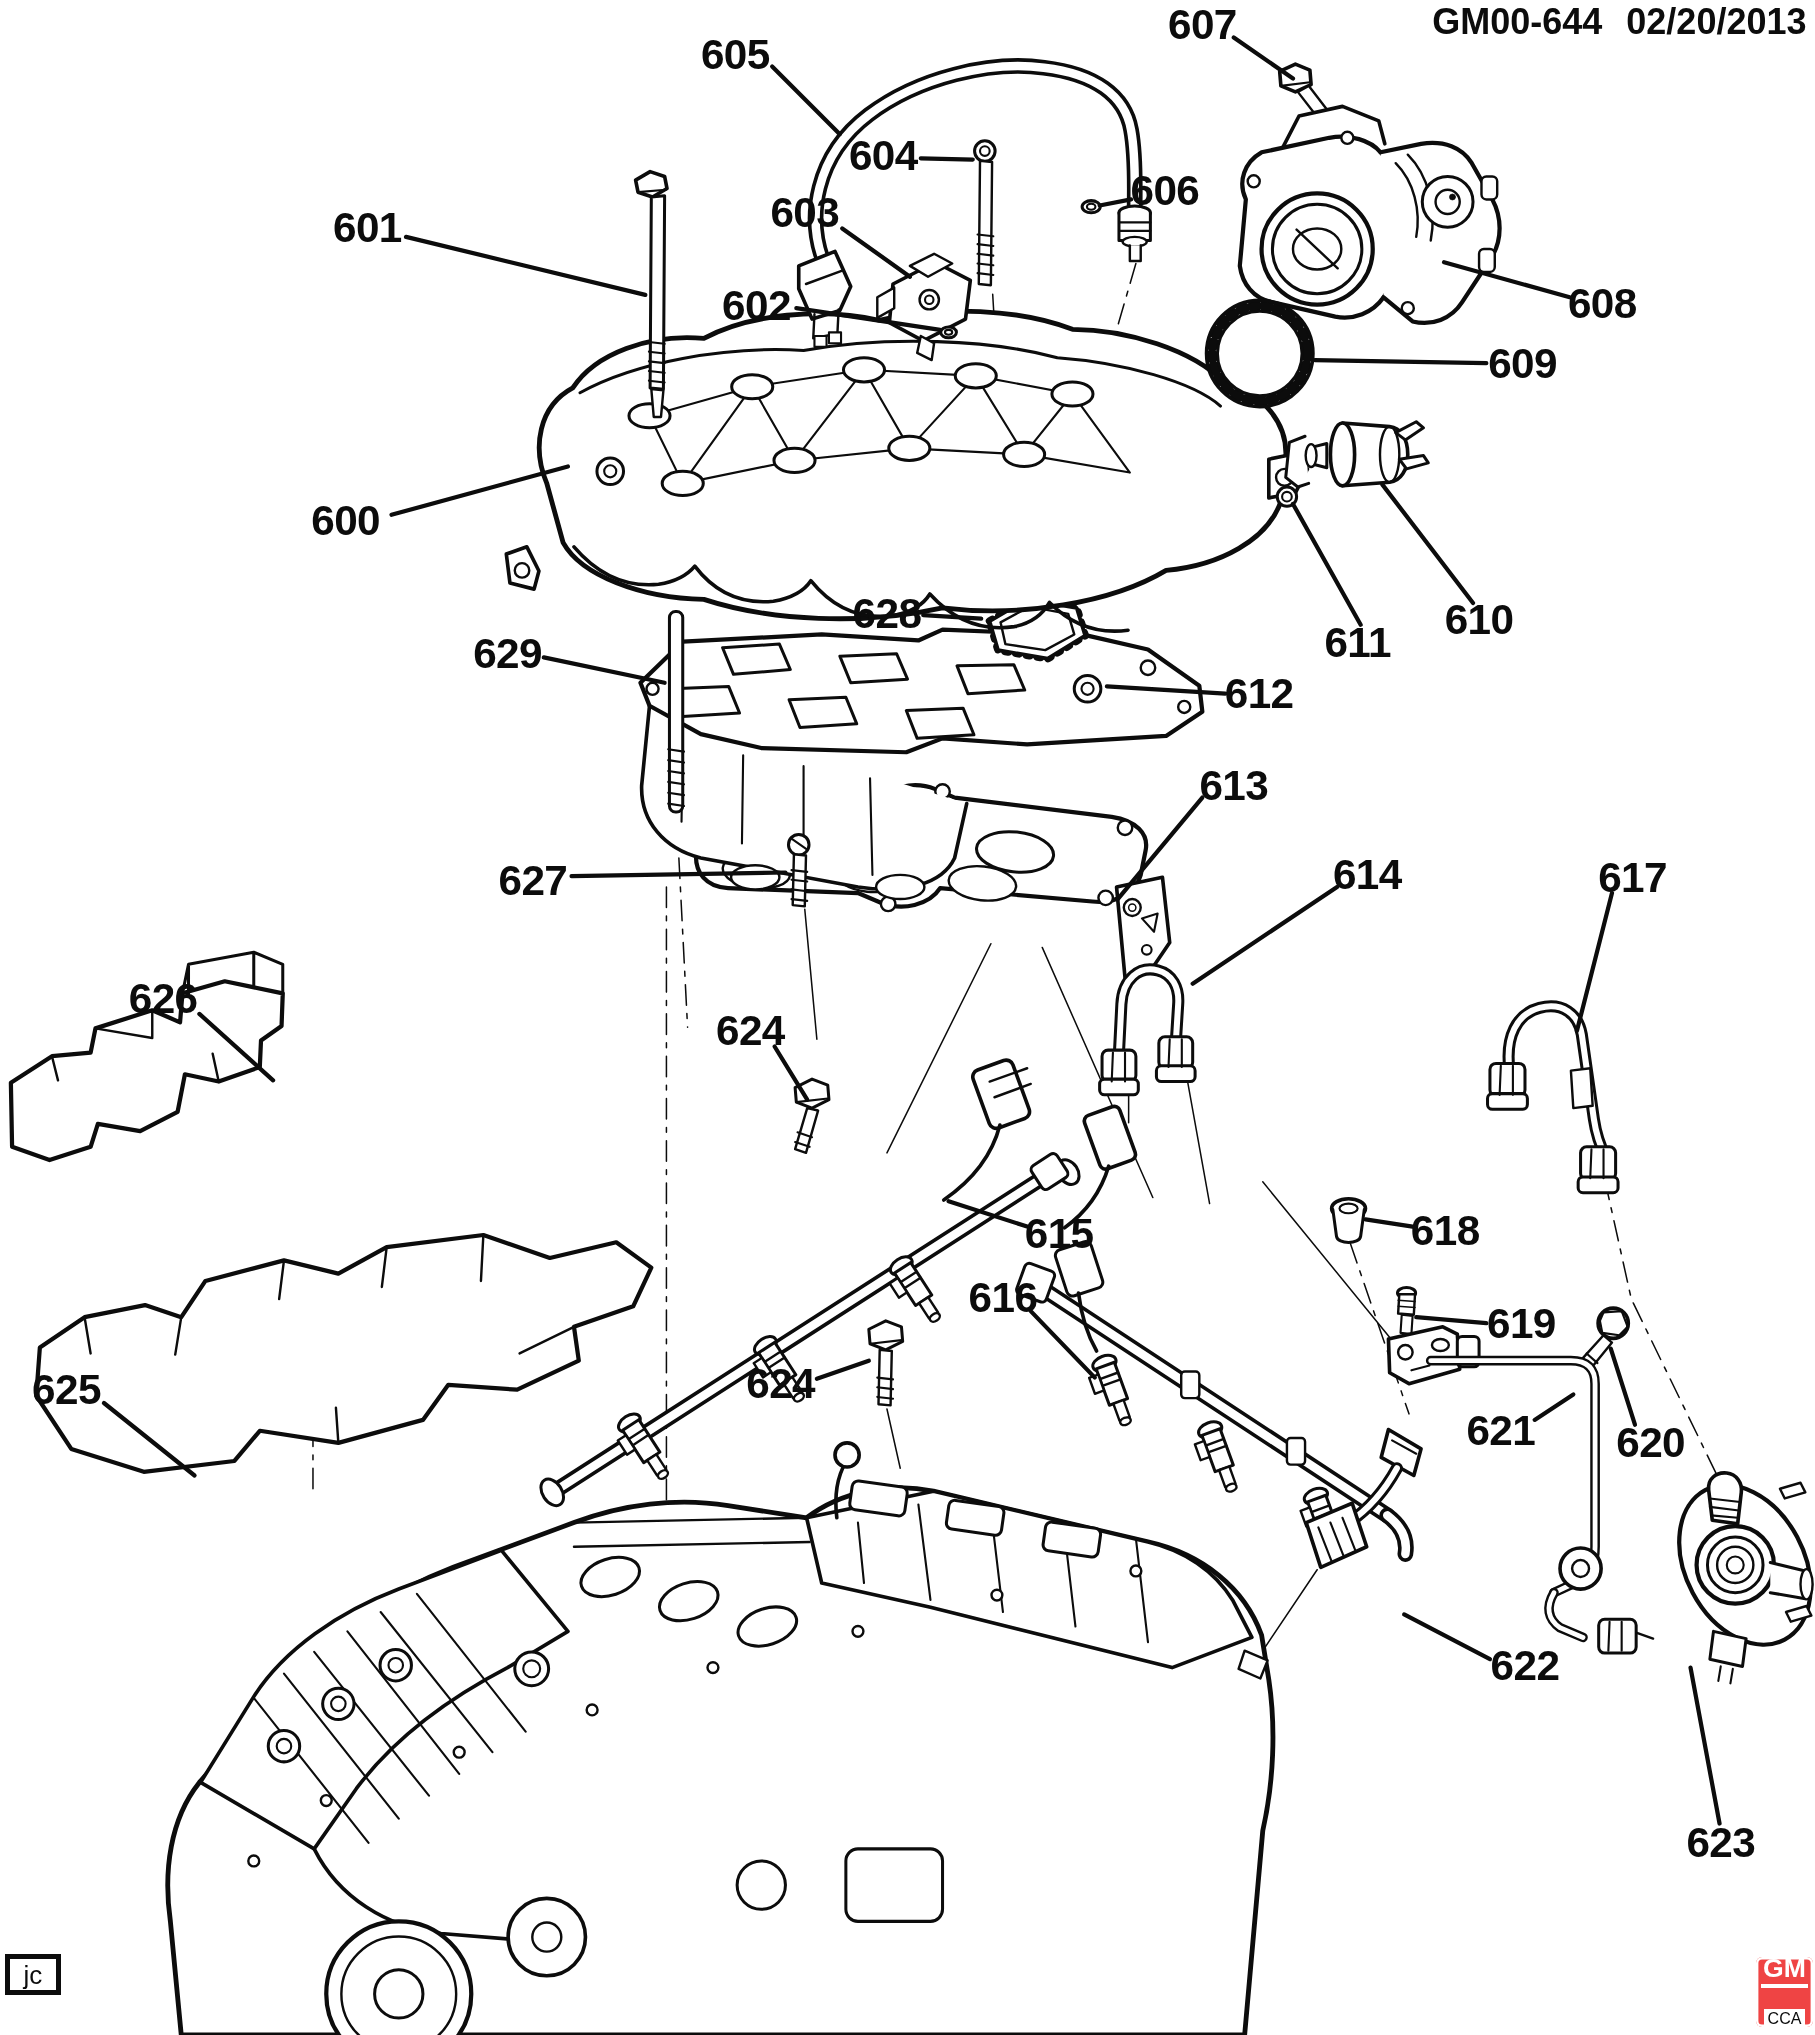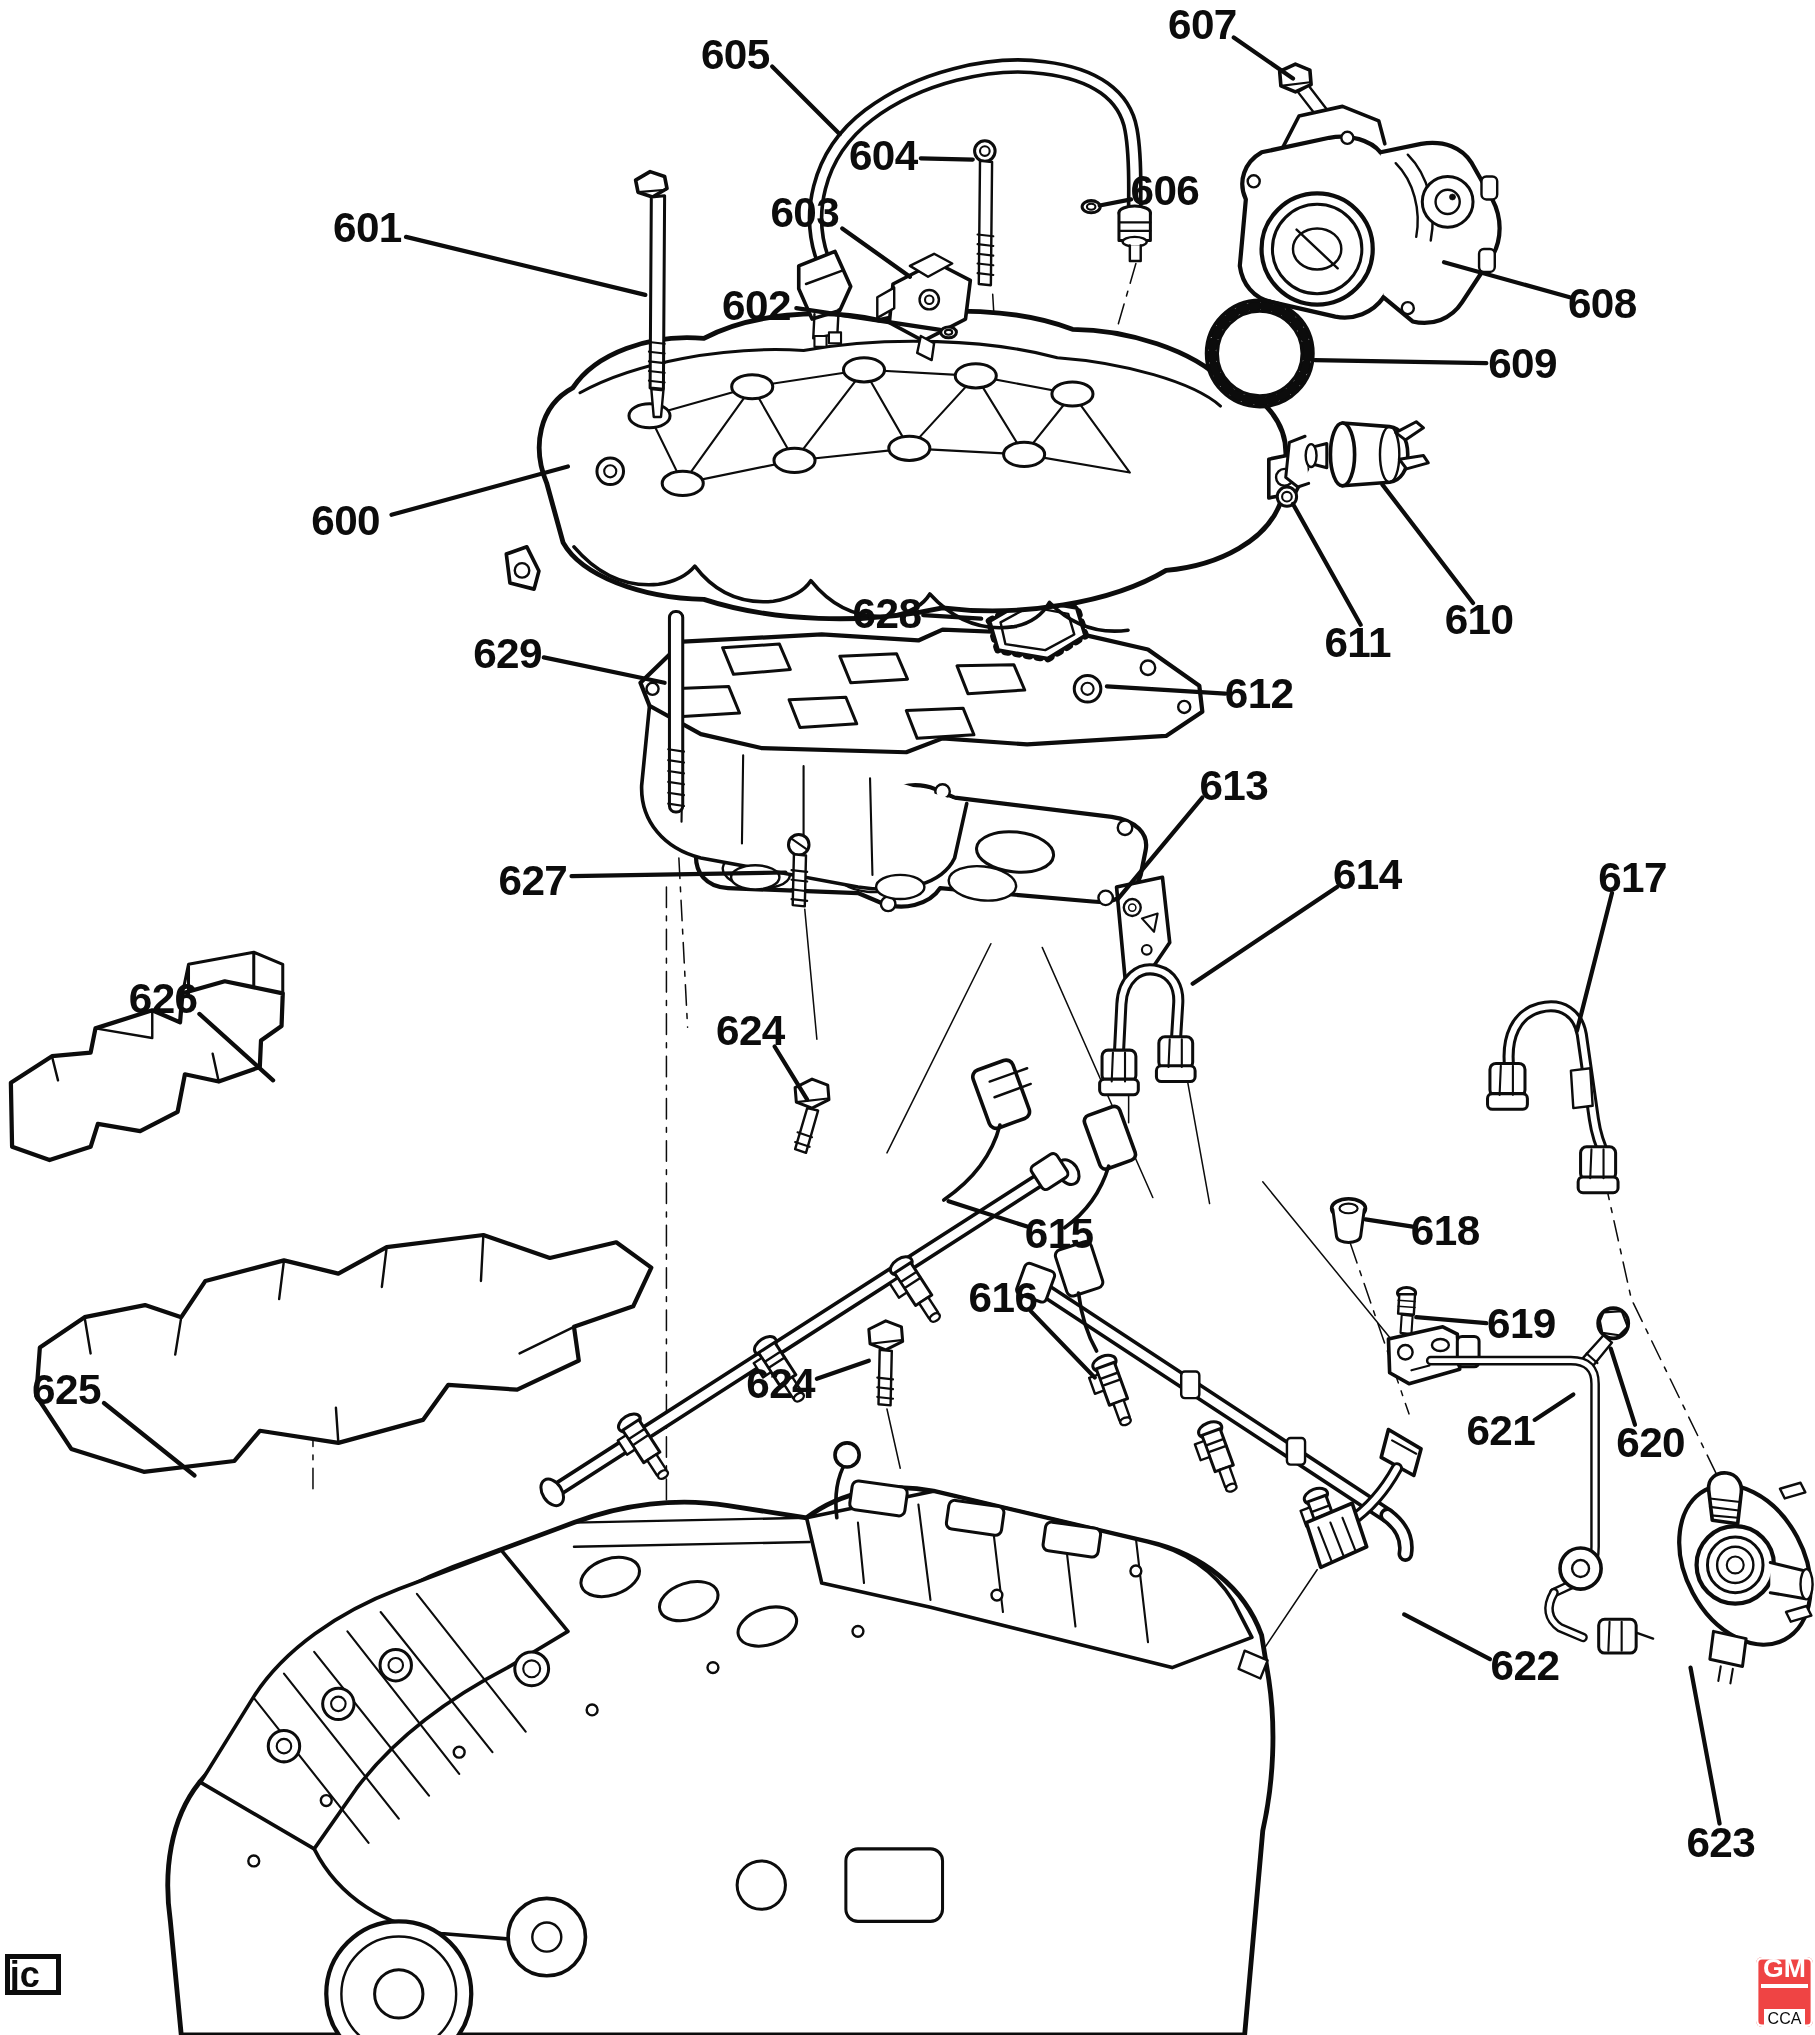--- a/index.html
+++ b/index.html
@@ -21,22 +21,22 @@
   .core3{stroke:#ffffff;fill:none;stroke-width:8;stroke-linecap:round}
   .dash{stroke-dasharray:34 14 8 14}
 
   #leader-layer line{stroke:#0c0c0c;stroke-width:7;stroke-linecap:round}
   #label-layer text{font-family:"Liberation Sans",sans-serif;font-weight:700;font-size:70px;
                     fill:#0c0c0c;text-anchor:middle;dominant-baseline:central;letter-spacing:-1px}
 
   .header{position:absolute;top:1.2px;right:8.5px;display:flex;gap:24px;
           font-weight:700;font-size:36px;letter-spacing:0;white-space:nowrap}
   .jc-box{position:absolute;left:4.8px;top:1954px;width:46px;height:31px;border:5.4px solid #0c0c0c;
-          display:flex;align-items:center;
-          font-size:36px;font-weight:700;line-height:1}
+          display:flex;align-items:center;justify-content:center;
+          font-size:26px;font-weight:400;line-height:1}
   .gm-logo{position:absolute;left:1756px;top:1957px;width:57px;height:70px;background:#ef4444;
            border-radius:6px;box-shadow:inset 0 0 0 2.4px #ffffff;
            display:flex;flex-direction:column;align-items:center;justify-content:center;box-sizing:border-box}
   .gm-text{color:#ffffff;font-weight:700;font-size:26.6px;line-height:1;
            border-bottom:4.2px solid #ffffff;padding:0 1.8px 2.4px}
   .gm-sub{margin-top:21px;background:#ffffff;color:#0c0c0c;font-weight:400;font-size:16px;
           line-height:1;padding:1.8px 3.6px}
 </style>
 </head>
 <body>
@@ -535,20 +535,24 @@
         <text x="1242" y="1706">624</text>
         <text x="1292" y="2290">624</text>
         <text x="110" y="2300">625</text>
         <text x="270" y="1652">626</text>
         <text x="882" y="1458">627</text>
         <text x="1468" y="1016">628</text>
         <text x="840" y="1082">629</text>
       </g>
 </svg>
 
+<div class="header">
+  <span>GM00-644</span>
+  <span>02/20/2013</span>
+</div>
 
 <div class="jc-box">
   <span>jc</span>
 </div>
 
 <div class="gm-logo">
   <span class="gm-text">GM</span>
   <span class="gm-sub">CCA</span>
 </div>
 

